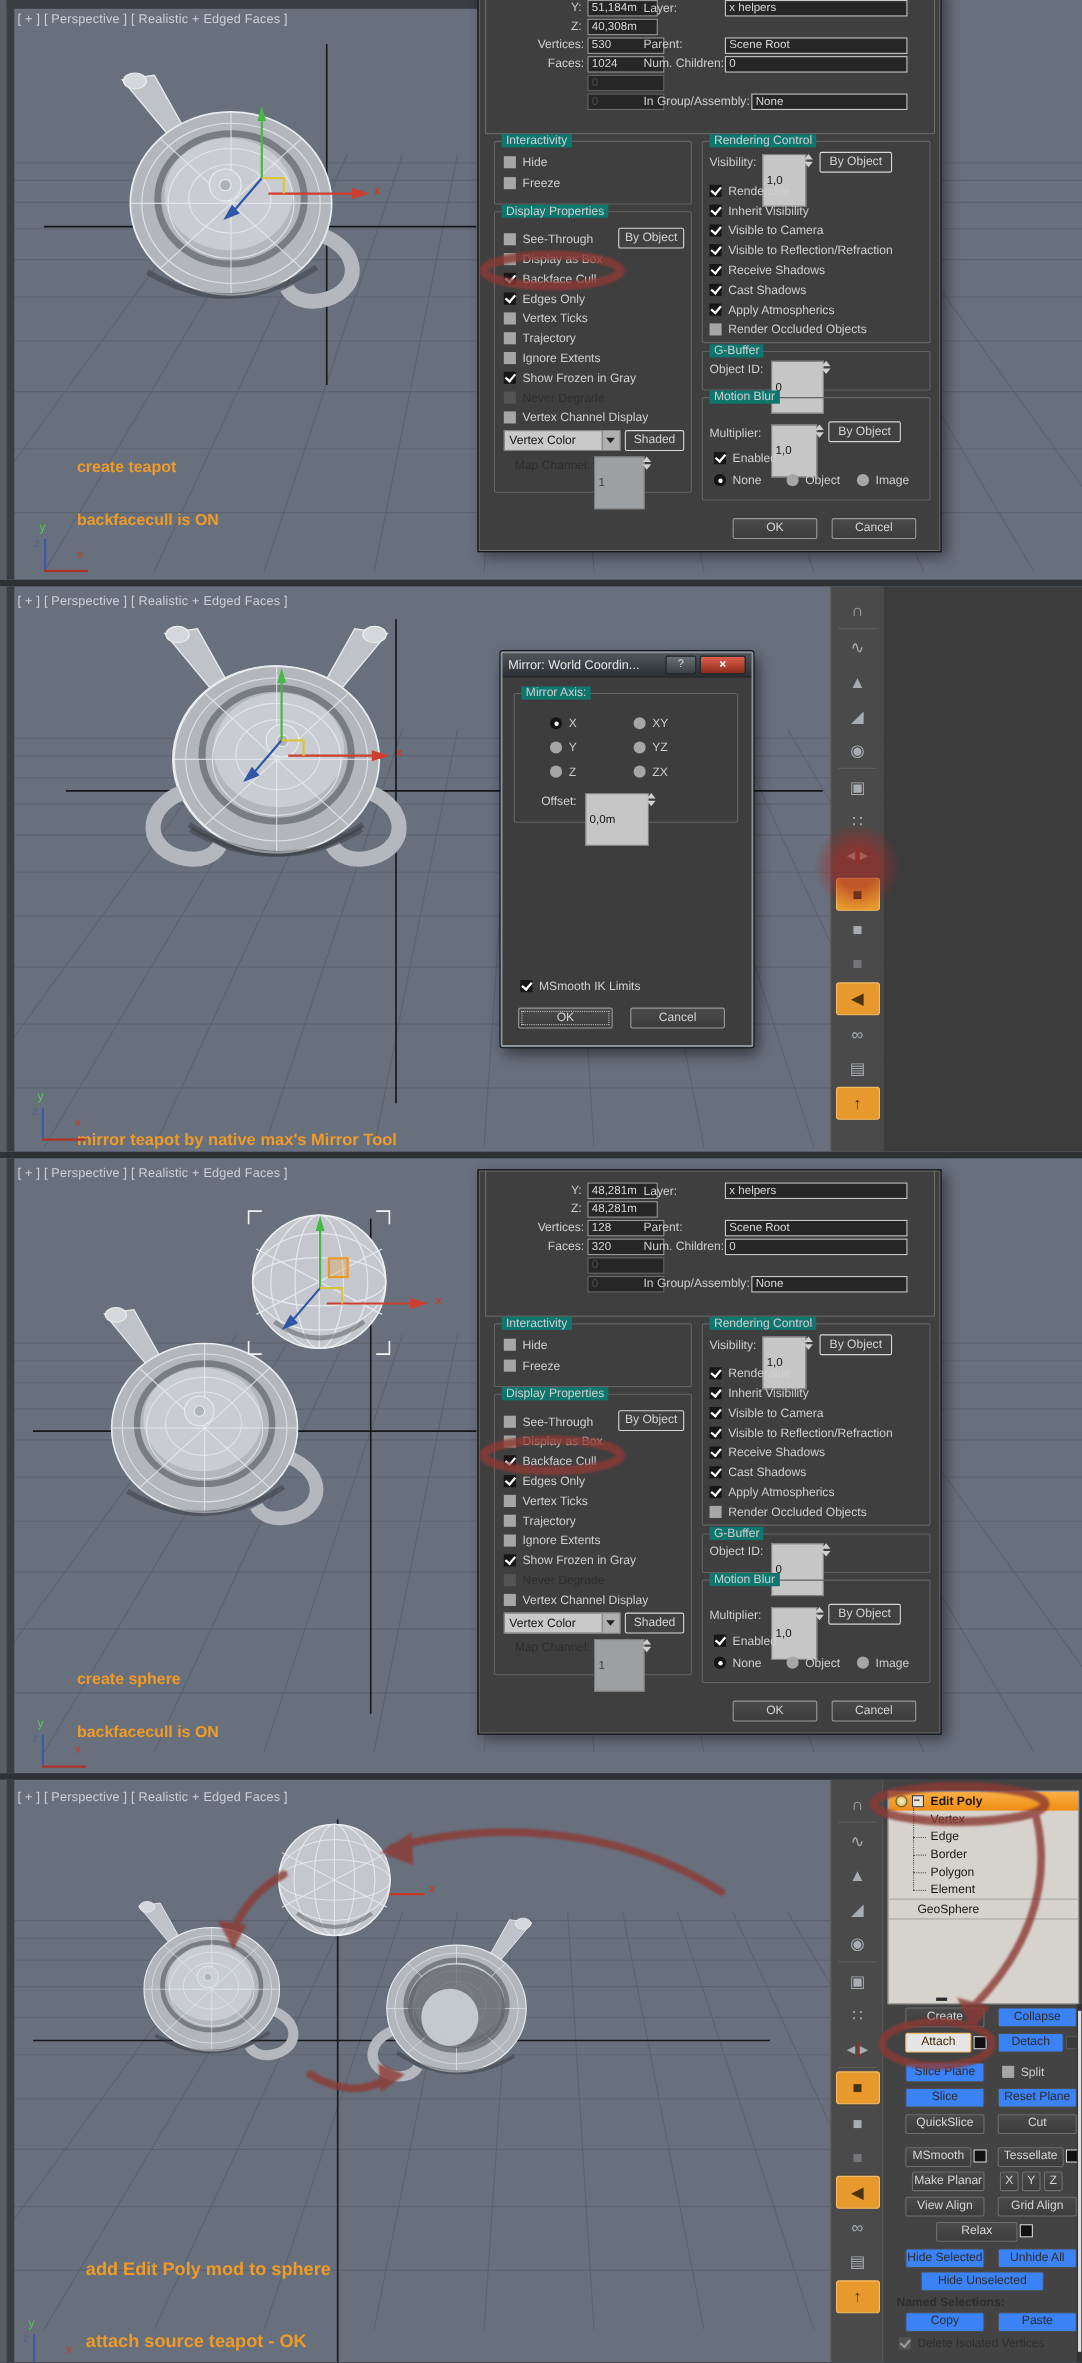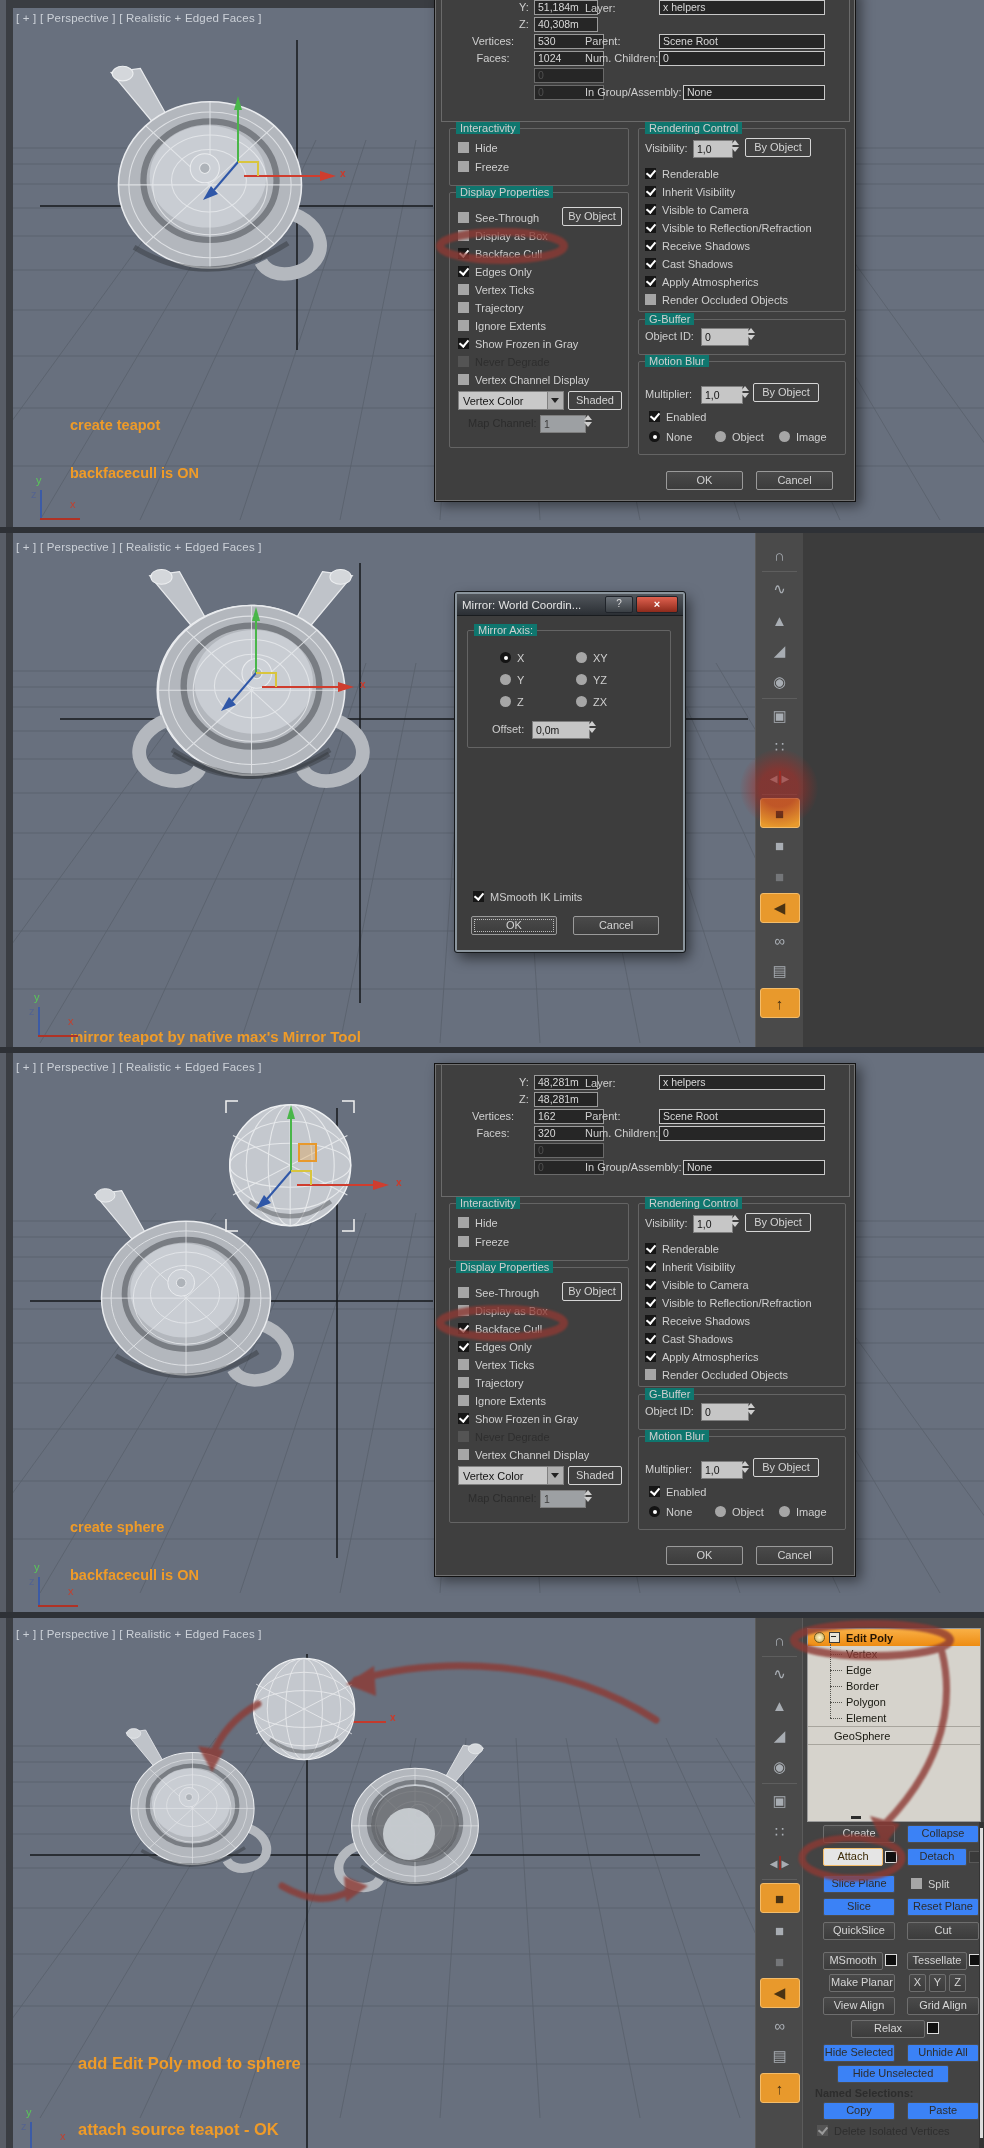--- a/index.html
+++ b/index.html
@@ -17,21 +17,21 @@
   .tripod{position:absolute;width:60px;height:50px;font-size:11px}
   .tripod .ty{position:absolute;left:10px;top:-4px;color:#59c957}
   .tripod .tz{position:absolute;left:5px;top:10px;color:#55648f}
   .tripod .tx{position:absolute;left:44px;top:20px;color:#c2402e}
   .tripod .tvl{position:absolute;left:14px;top:12px;width:2px;height:28px;background:#3c5ba6}
   .tripod .thl{position:absolute;left:14px;top:40px;width:40px;height:2px;background:#b03225}
   
   .pdlg{position:absolute;left:434px;width:420px;background:#3f3f3f;border:1px solid #121212;
         box-shadow:inset 0 0 0 1px #707070,5px 4px 12px rgba(0,0,0,.45);overflow:hidden}
   .lab{position:absolute;font-size:11px;color:#cfcfcf;white-space:nowrap}
-  .lab.r{text-align:center}
+  .lab.r{text-align:right}
   .lab.dim{color:#2c2c2c}
   .fld{position:absolute;background:#262626;border:1px solid #c9c9c9;color:#d8d8d8;font-size:10.5px;
        line-height:13px;height:13px;padding:0 3px;white-space:nowrap;overflow:hidden}
   .fld.num{border-color:#9a9a9a}
   .fld.dimv{border-color:#6a6a6a;color:#4f4f4f}
   .statsbox{position:absolute;border:1px solid #6a6a6a}
   .group{position:absolute;border:1px solid #646464;border-radius:2px}
   .gt{position:absolute;top:-7px;left:6px;background:#0f766e;padding:0 4px;font-size:11px;color:#cfcfcf;white-space:nowrap}
   .btn{position:absolute;background:#414141;border:1px solid #d6d6d6;border-radius:2px;color:#d3d3d3;
        font-size:11px;text-align:center;line-height:16px;height:17px}
@@ -42,21 +42,21 @@
   .on .cb::after{content:"";position:absolute;left:3px;top:0;width:4px;height:7px;
        border-right:2px solid #fff;border-bottom:2px solid #fff;transform:rotate(40deg)}
   .dis .cb{background:#545454}
   .dis.on .cb::after{border-color:#9a9a9a}
   .cl{font-size:11px;color:#cfcfcf;white-space:nowrap}
   .dis .cl{color:#2e2e2e}
   .rad{position:relative;width:11px;height:11px;border-radius:50%;background:#a6a6a6;margin-right:6px;flex:none}
   .on .rad{background:#141414}
   .on .rad::after{content:"";position:absolute;left:3.5px;top:3.5px;width:4px;height:4px;border-radius:50%;background:#fff}
   .spinfld{position:absolute;background:#c6c6c6;border:1px solid #7e7e7e;color:#141414;font-size:10.5px;
-       line-height:14px;height:14px;padding:1px 3px}
+       line-height:14px;height:14px;padding:16px 3px}
   .spinfld.dimv{background:#9da0a3;color:#3c3c3c}
   .spin{position:absolute;width:11px;display:flex;flex-direction:column;gap:2px;align-items:center}
   .spin i{display:block;width:0;height:0;border-left:4px solid transparent;border-right:4px solid transparent}
   .spin .up{border-bottom:5px solid #cfcfcf}
   .spin .dn{border-top:5px solid #cfcfcf}
   .dd{position:absolute;display:flex;background:#c9c9c9;border:1px solid #808080;height:17px;align-items:center}
   .dd .txt{flex:1;font-size:11px;color:#141414;padding:0 4px;white-space:nowrap;overflow:hidden}
   .dd .arr{width:15px;height:100%;background:#b0b0b0;border-left:1px solid #808080;position:relative}
   .dd .arr::after{content:"";position:absolute;left:3px;top:6px;border:4px solid transparent;border-top:5px solid #222}
   
@@ -514,21 +514,21 @@
         <i class="thl"></i>
   </div>
 
   <div class="pdlg" style="top:10px;height:512px">
     <div class="statsbox" style="left:6px;top:-24px;width:407px;height:155px"></div>
     <span class="lab" style="left:84px;top:12px">Y:</span>
     <div class="fld num" style="left:99px;top:11px;width:56px">48,281m</div>
     <span class="lab" style="left:84px;top:29px">Z:</span>
     <div class="fld num" style="left:99px;top:28px;width:56px">48,281m</div>
     <span class="lab r" style="left:20px;top:46px;width:76px">Vertices:</span>
-    <div class="fld num" style="left:99px;top:45px;width:62px">162</div>
+    <div class="fld num" style="left:99px;top:45px;width:62px">128</div>
     <span class="lab r" style="left:20px;top:63px;width:76px">Faces:</span>
     <div class="fld num" style="left:99px;top:62px;width:62px">320</div>
     <div class="fld num dimv" style="left:99px;top:79px;width:62px">0</div>
     <div class="fld num dimv" style="left:99px;top:96px;width:62px">0</div>
     <span class="lab" style="left:150px;top:13px">Layer:</span>
     <div class="fld" style="left:224px;top:11px;width:158px">x helpers</div>
     <span class="lab" style="left:150px;top:46px">Parent:</span>
     <div class="fld" style="left:224px;top:45px;width:158px">Scene Root</div>
     <span class="lab" style="left:150px;top:63px">Num. Children:</span>
     <div class="fld" style="left:224px;top:62px;width:158px">0</div>

